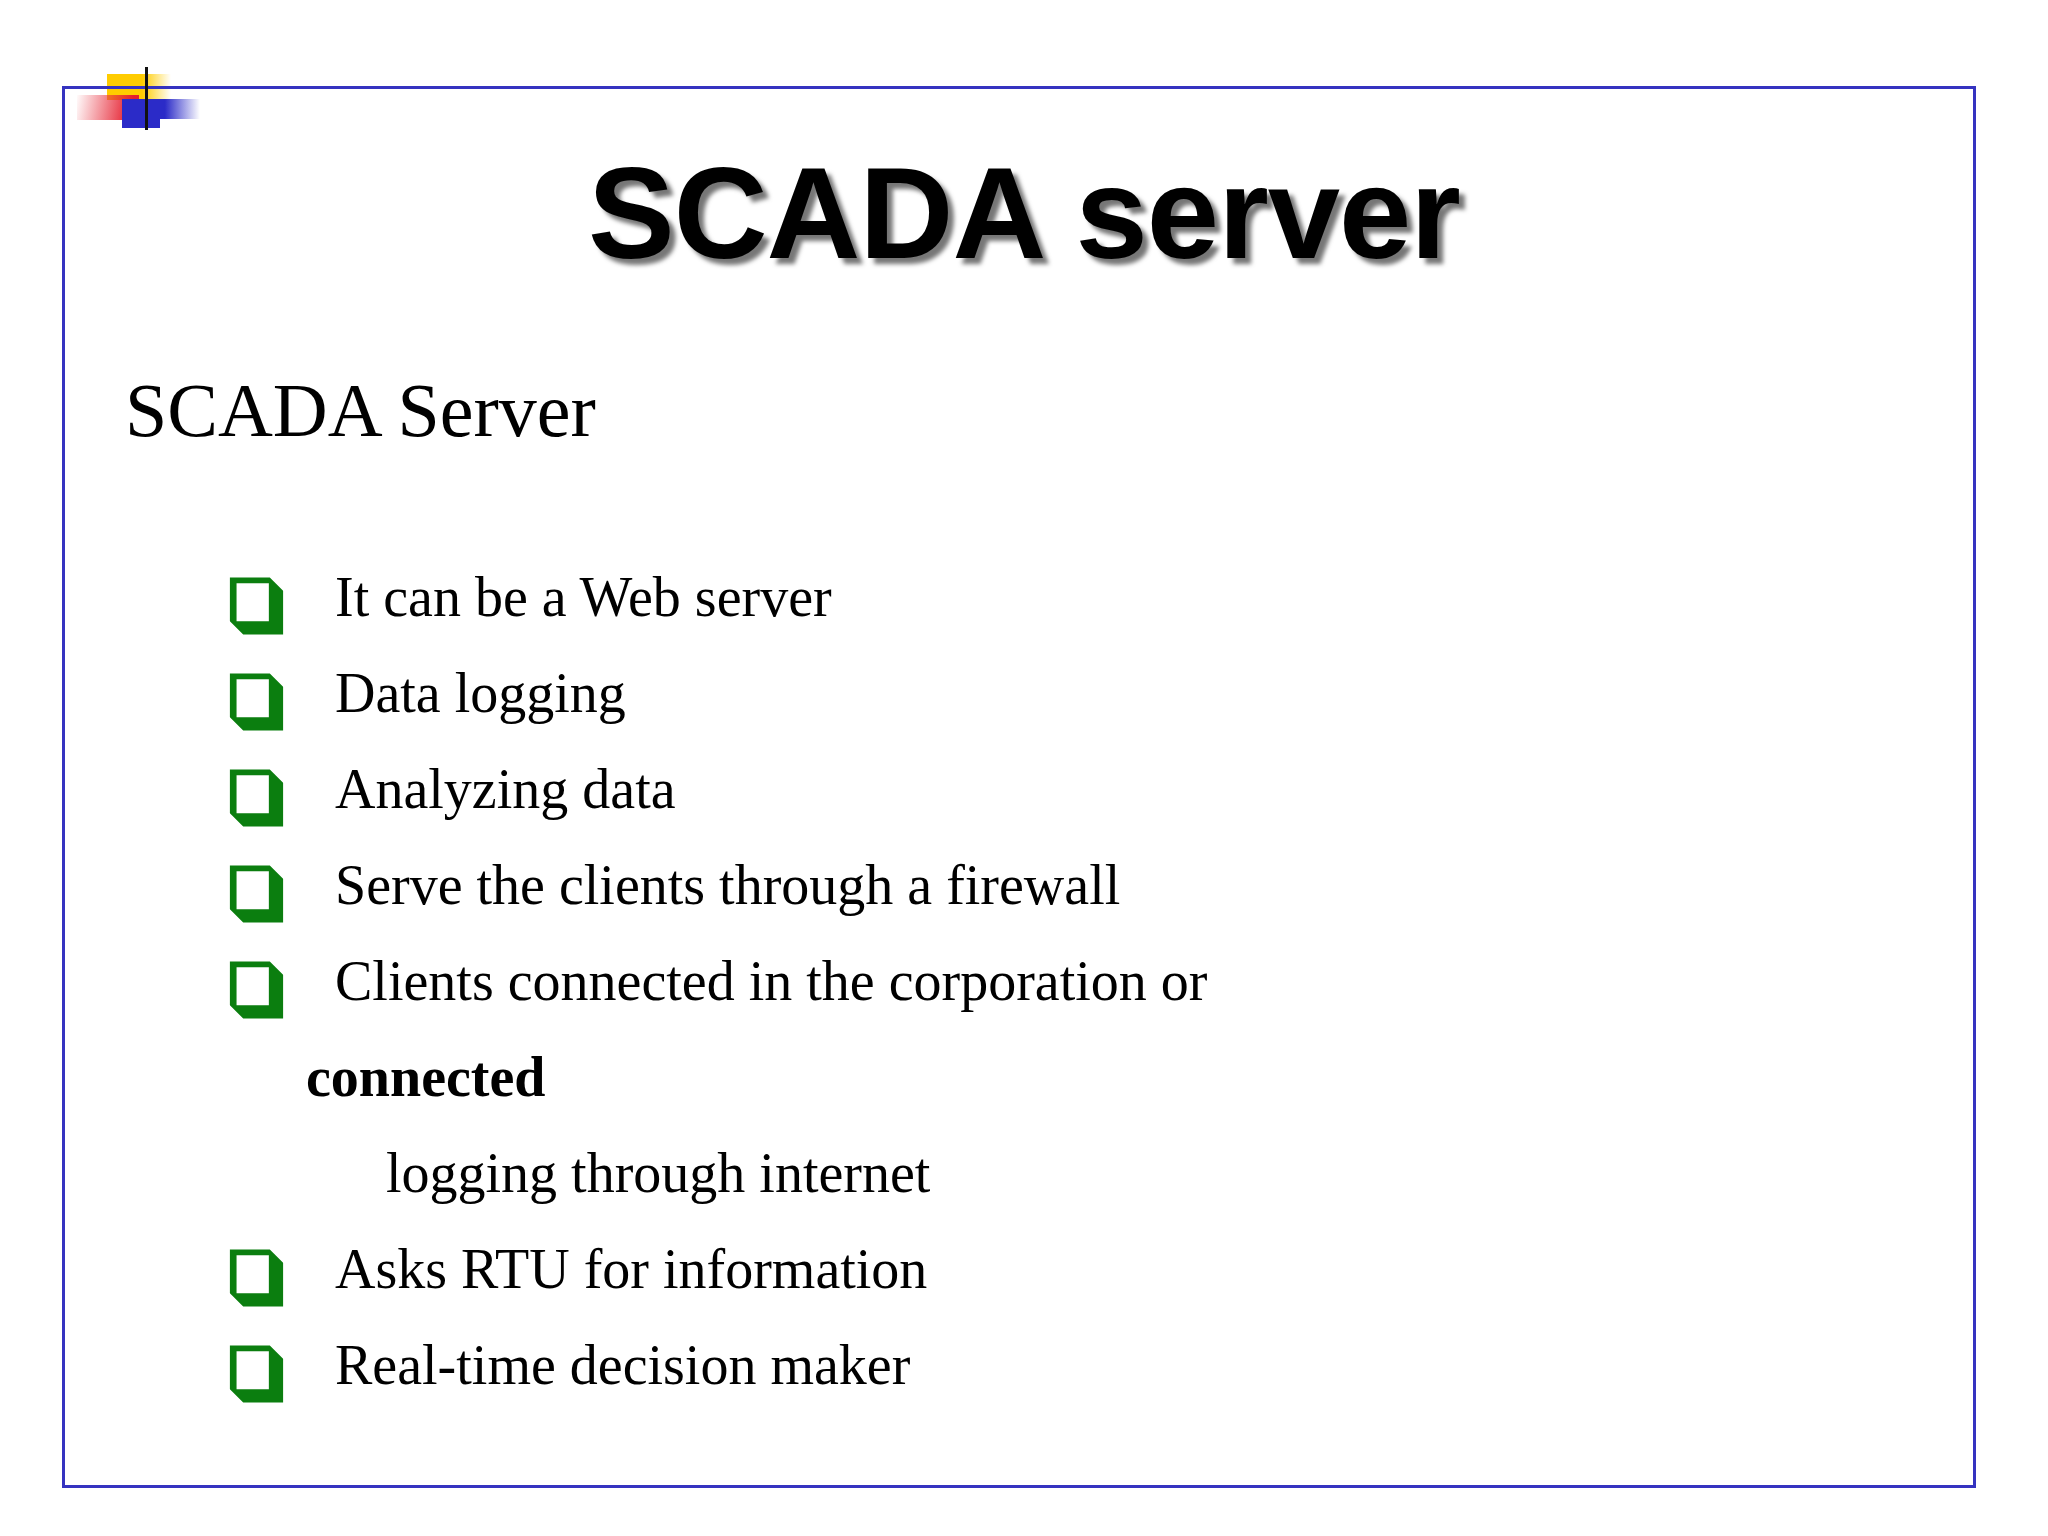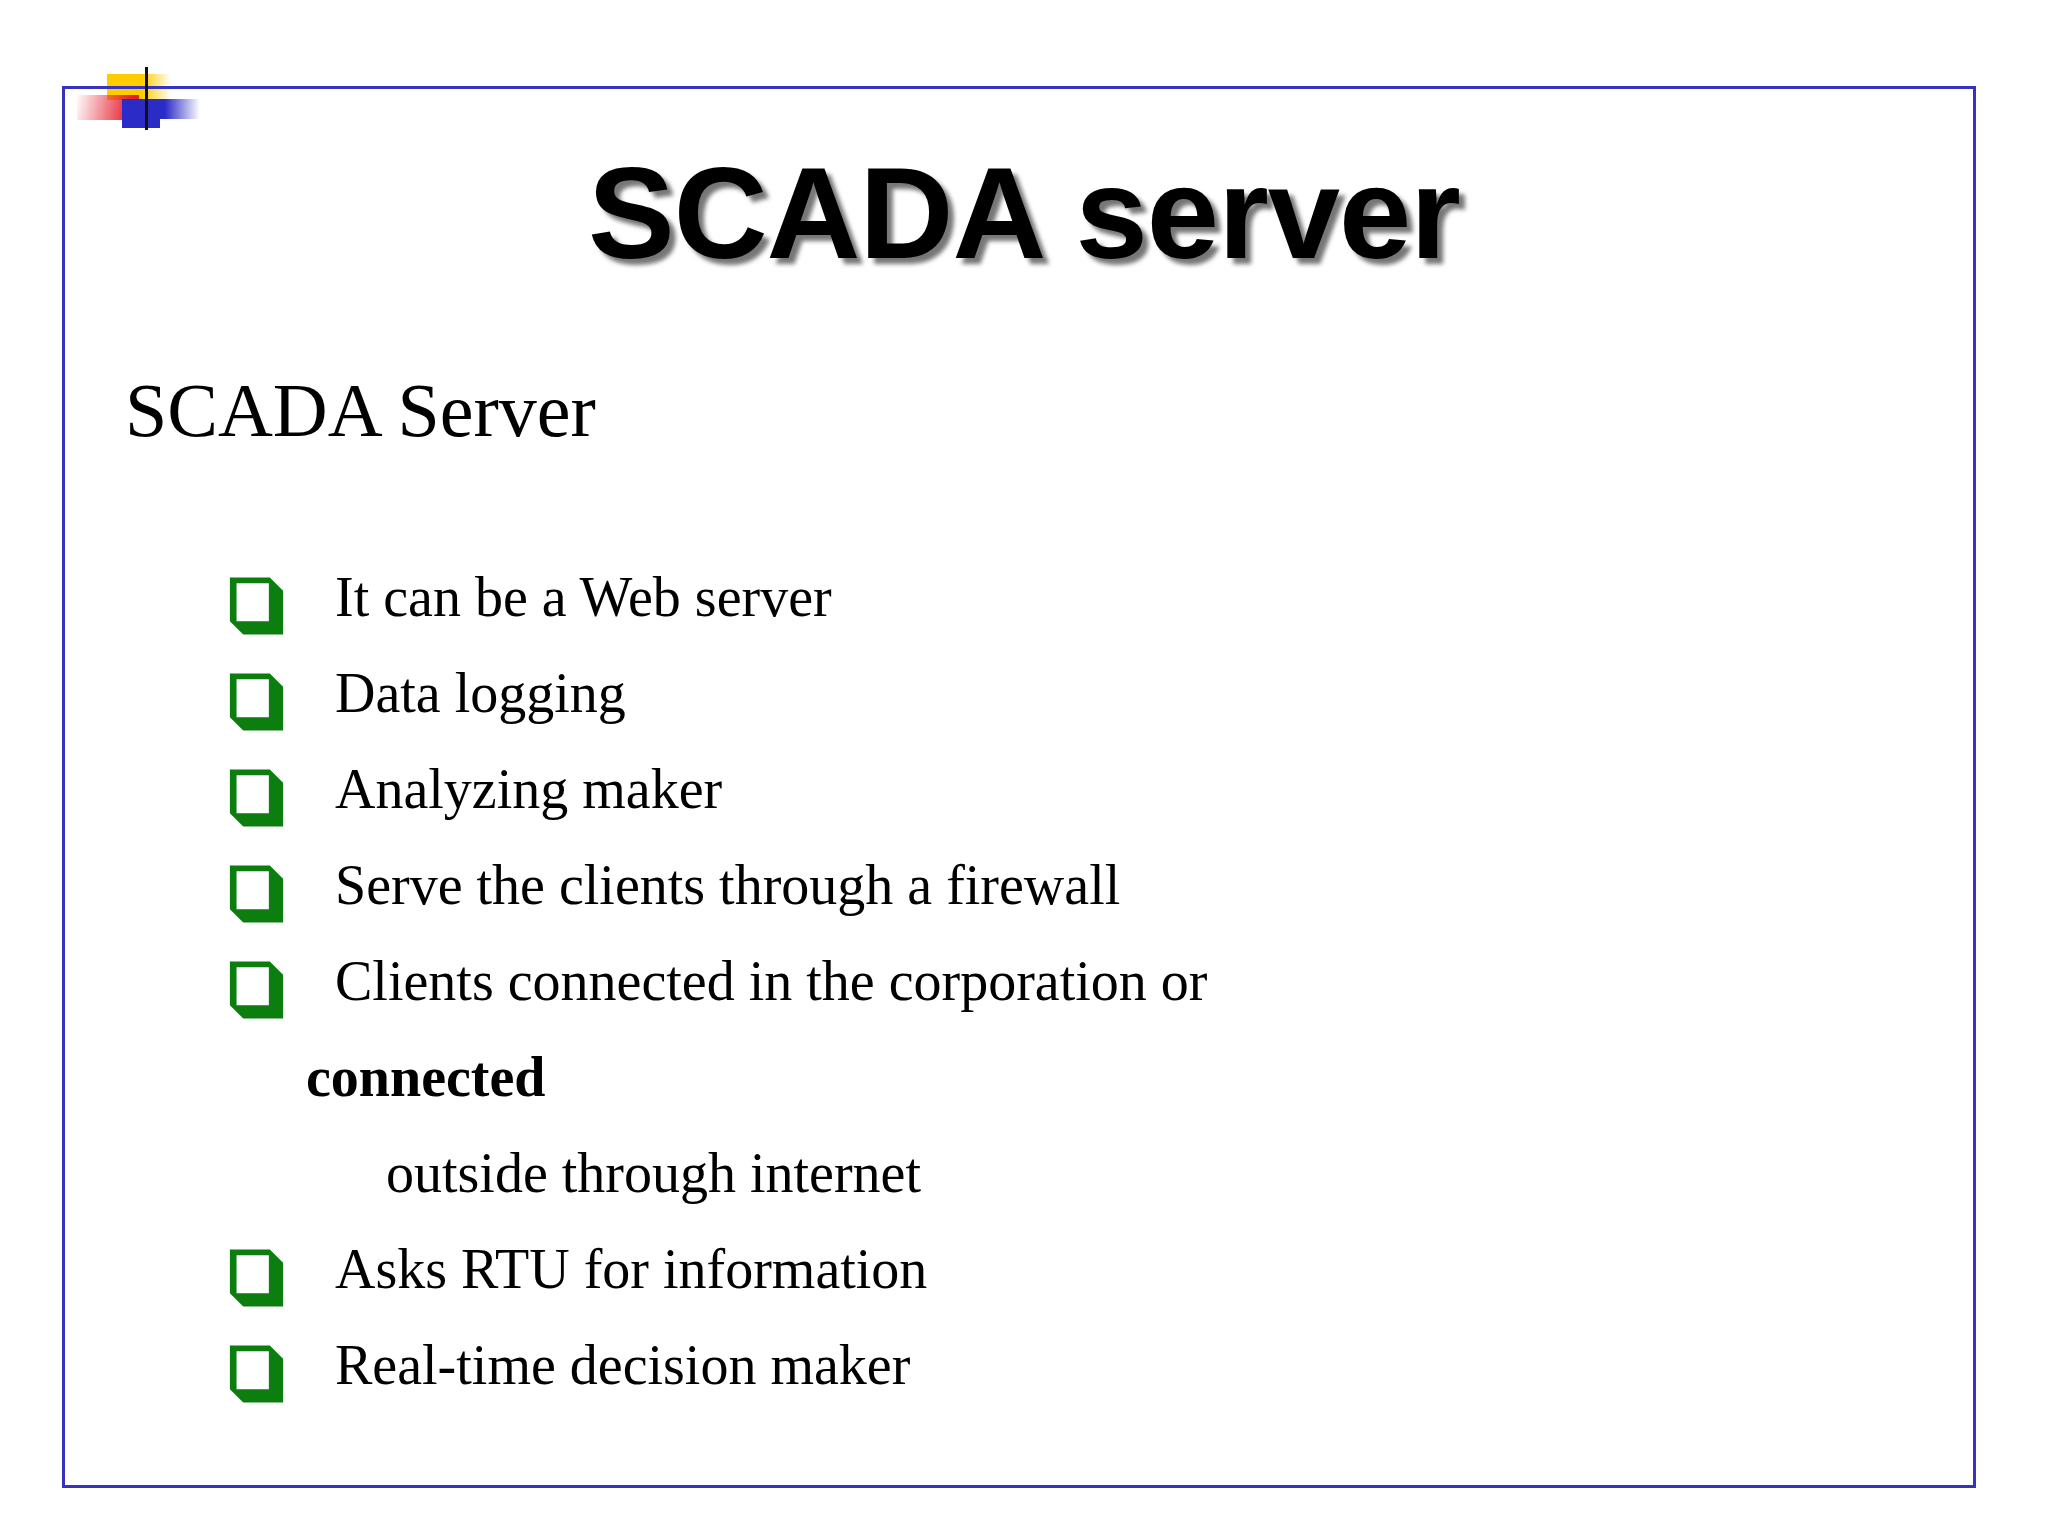--- a/index.html
+++ b/index.html
@@ -135,21 +135,21 @@
         </span>
       <span class="txt">Data logging</span>
     </div>
 
     <div class="row">
       <span class="bullet">
           <svg viewBox="0 0 60 64">
             <path fill="#0b7e0f" fill-rule="evenodd" d="M2,2 L44,2 L58,16 L58,62 L16,62 L2,48 Z M9,8 L43,8 L43,48 L9,48 Z"></path>
           </svg>
         </span>
-      <span class="txt">Analyzing maker</span>
+      <span class="txt">Analyzing data</span>
     </div>
 
     <div class="row">
       <span class="bullet">
           <svg viewBox="0 0 60 64">
             <path fill="#0b7e0f" fill-rule="evenodd" d="M2,2 L44,2 L58,16 L58,62 L16,62 L2,48 Z M9,8 L43,8 L43,48 L9,48 Z"></path>
           </svg>
         </span>
       <span class="txt">Serve the clients through a firewall</span>
     </div>
@@ -161,21 +161,21 @@
           </svg>
         </span>
       <span class="txt">Clients connected in the corporation or</span>
     </div>
 
     <div class="row cont1">
       <span class="txt">connected</span>
     </div>
 
     <div class="row cont2">
-      <span class="txt">outside through internet</span>
+      <span class="txt">logging through internet</span>
     </div>
 
     <div class="row">
       <span class="bullet">
           <svg viewBox="0 0 60 64">
             <path fill="#0b7e0f" fill-rule="evenodd" d="M2,2 L44,2 L58,16 L58,62 L16,62 L2,48 Z M9,8 L43,8 L43,48 L9,48 Z"></path>
           </svg>
         </span>
       <span class="txt">Asks RTU for information</span>
     </div>

